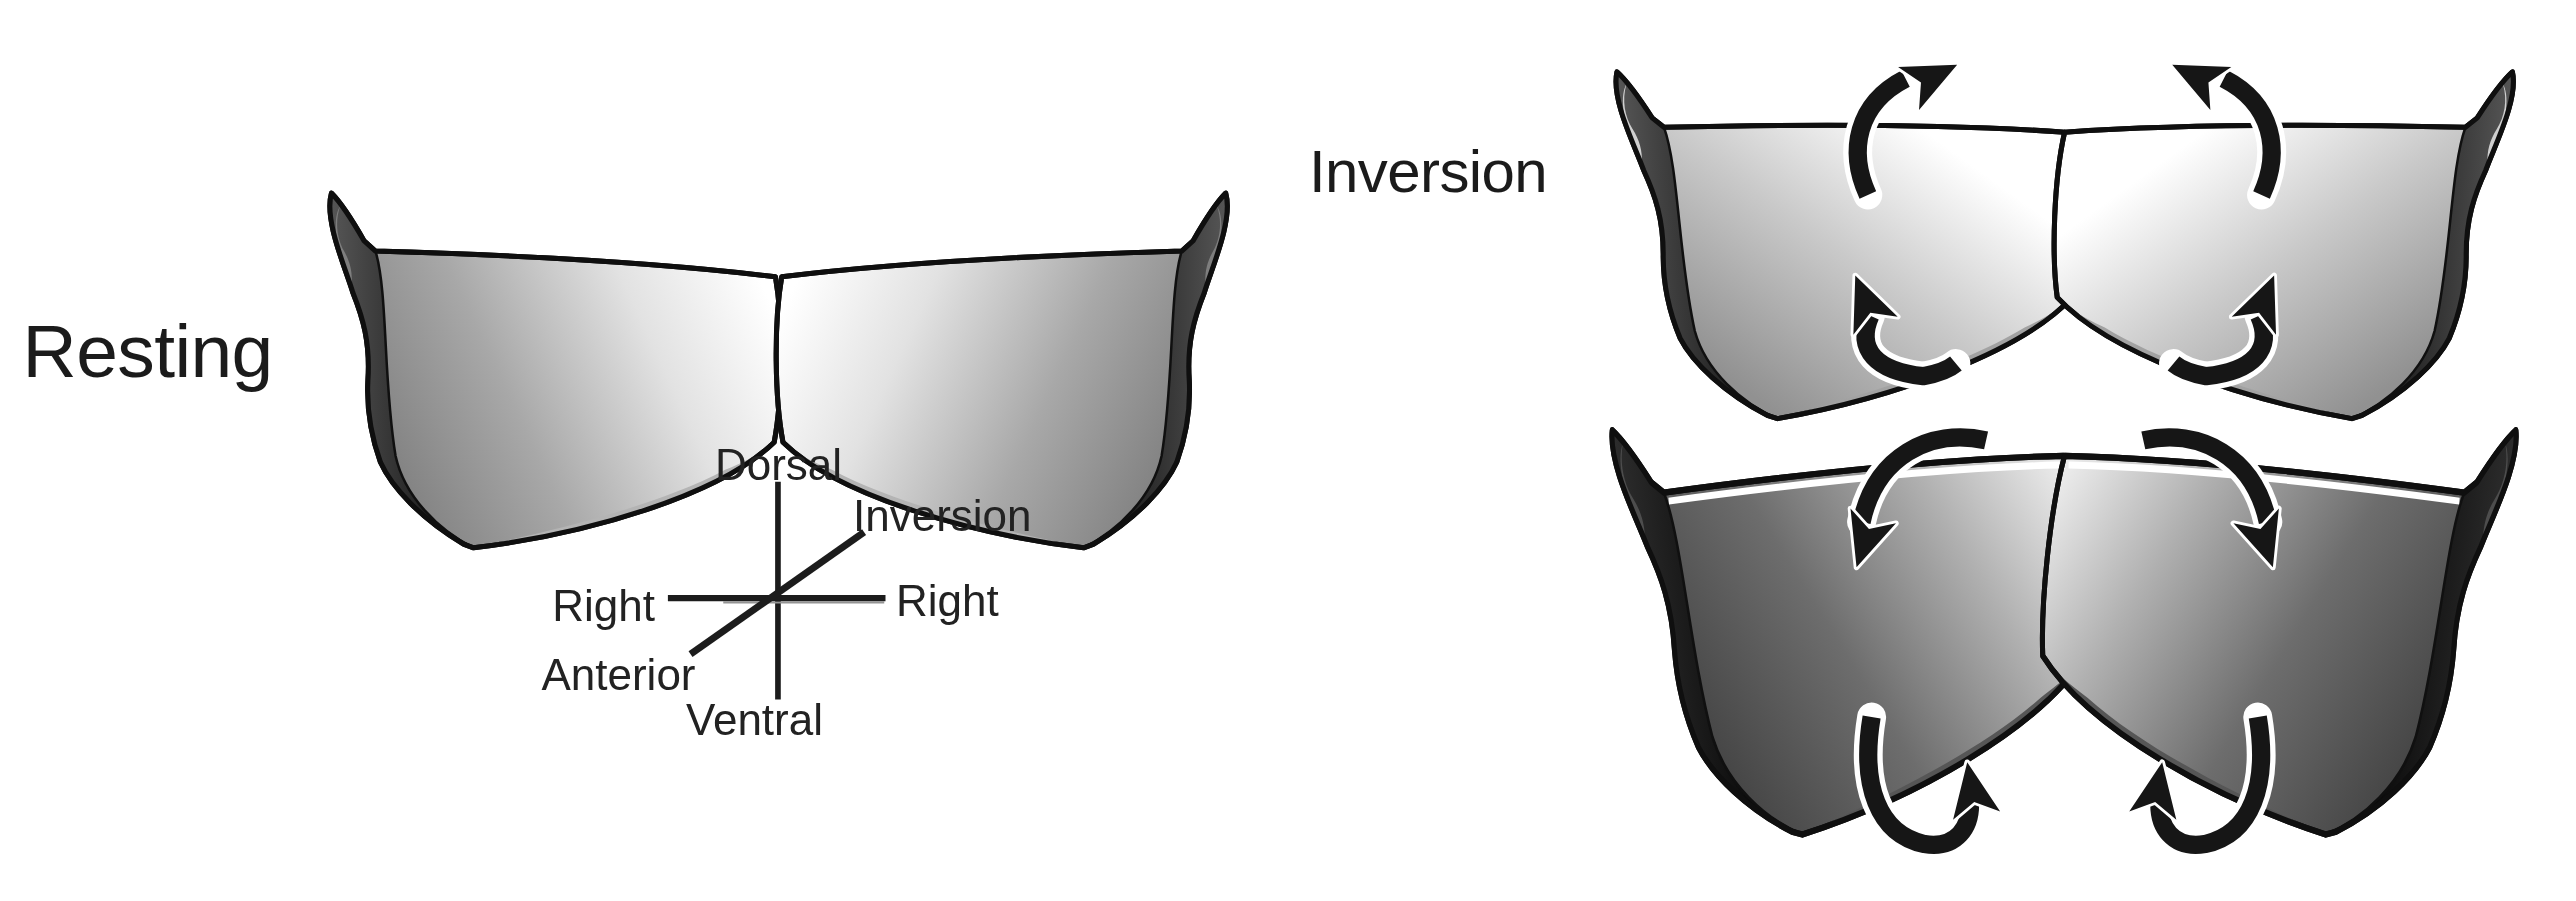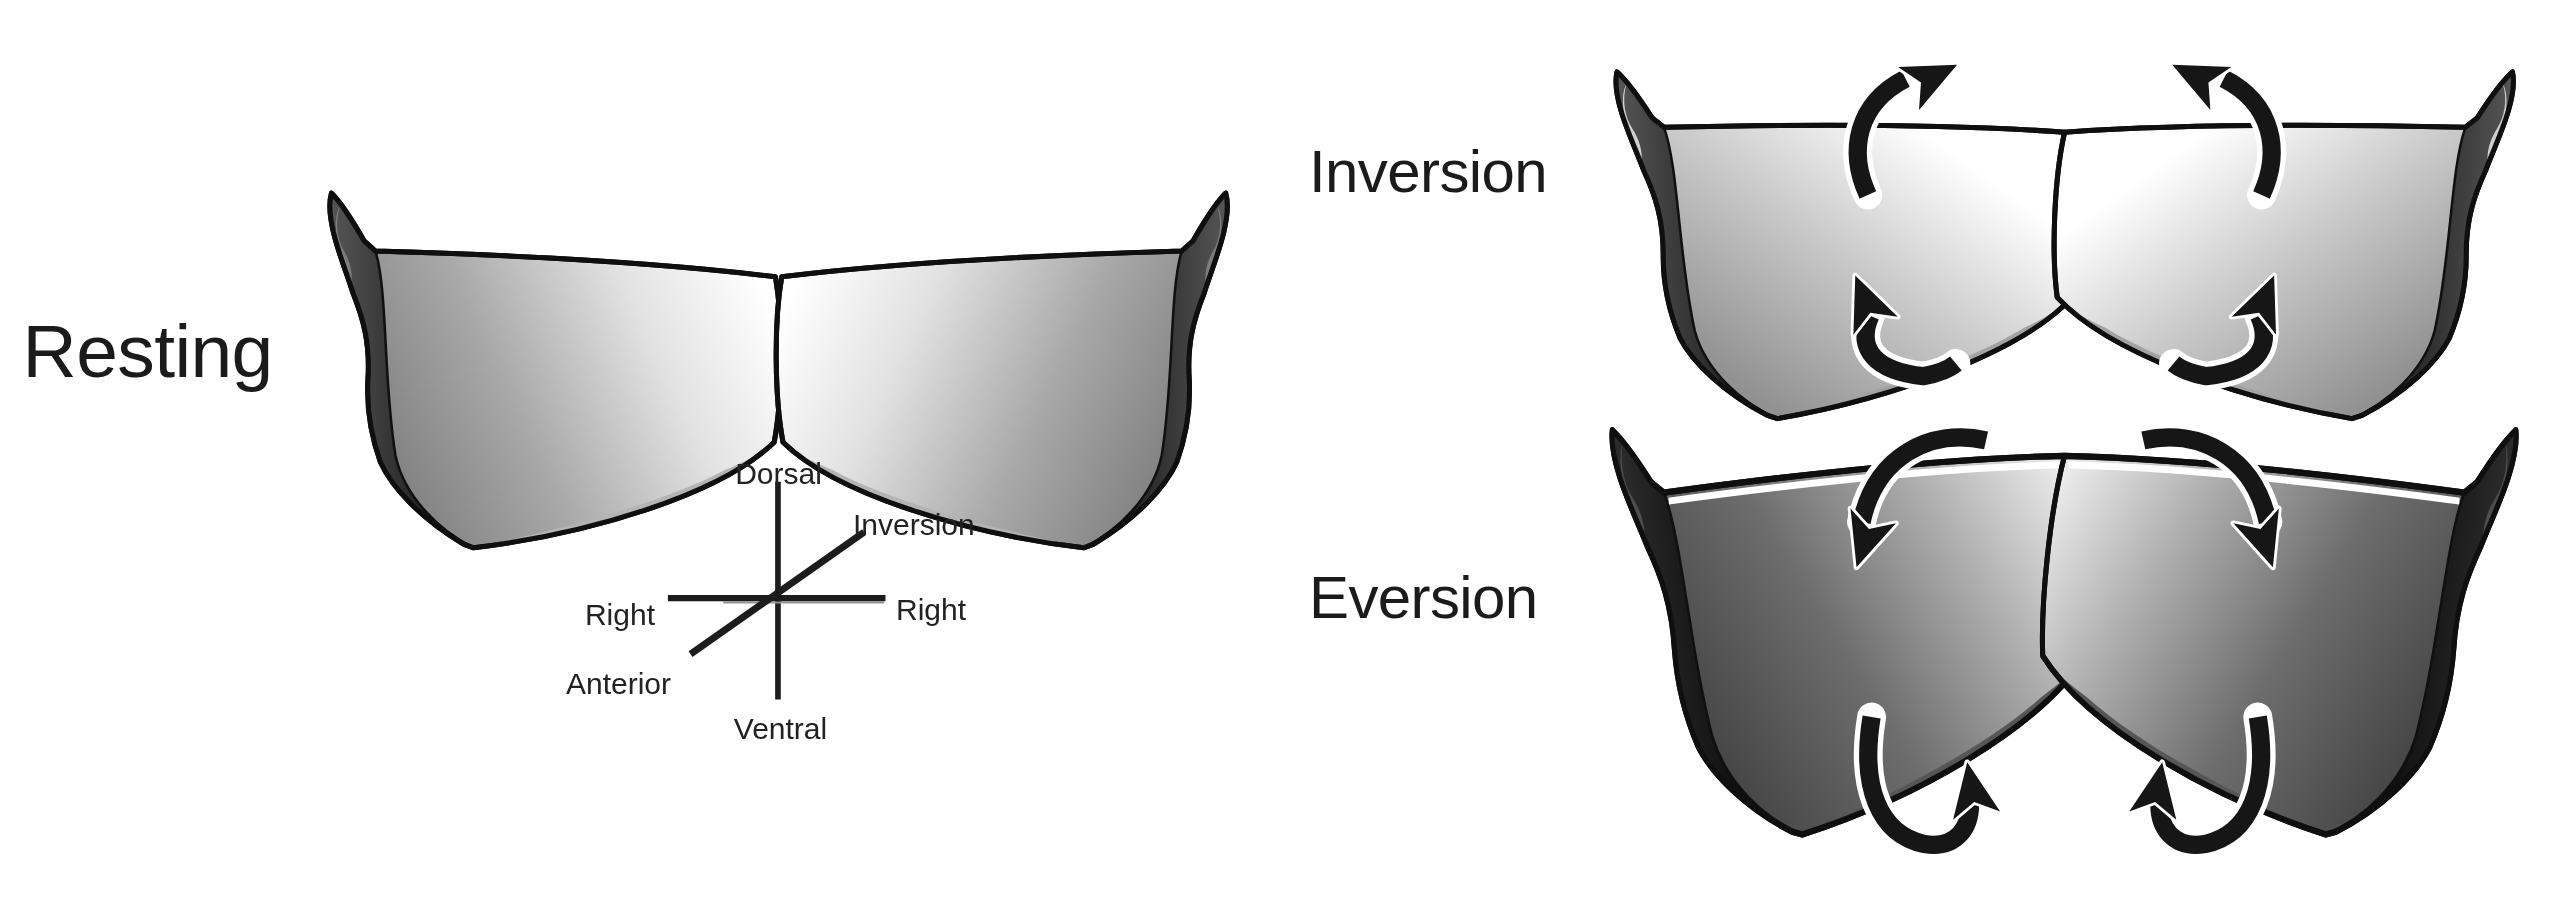--- a/index.html
+++ b/index.html
@@ -15,27 +15,27 @@
     position:absolute;
     color:#1b1b1b;
     white-space:nowrap;
     line-height:1;
     letter-spacing:-0.6px;
   }
   .panel-lbl{font-size:60px;}
   .lbl-resting{left:22.6px;top:314px;font-size:75px;}
   .lbl-inversion{left:1309px;top:142px;}
   .lbl-eversion{left:1309px;top:568px;}
-  .axis-lbl{font-size:30px;letter-spacing:0;color:#222222;margin-top:16px;}
+  .axis-lbl{font-size:44px;letter-spacing:0;color:#222222;}
   .lbl-dorsal{left:684px;top:443px;width:189px;text-align:center;}
   .lbl-posterior{left:853px;top:494px;}
   .lbl-right{left:498px;top:584px;width:157px;text-align:right;}
   .lbl-left{left:896px;top:579px;}
   .lbl-anterior{left:540px;top:653px;width:157px;text-align:center;}
-  .lbl-ventral{left:686px;top:698px;width:189px;text-align:center;}
+  .lbl-ventral{left:686px;top:698px;width:189px;text-align:left;}
 
   
   .v-shape{stroke:#0f0f0f;stroke-width:8;stroke-linejoin:round;}
   .casing{fill:none;stroke:#ffffff;stroke-width:46;stroke-linecap:round;}
   .shaft{fill:none;stroke:#161616;stroke-width:29;stroke-linecap:butt;}
   .head-path{fill:#161616;stroke:#ffffff;stroke-width:9;paint-order:stroke;stroke-linejoin:round;}
   .axis-line{stroke:#1c1c1c;}
 </style>
 </head>
 <body>
@@ -171,21 +171,20 @@
     </g>
     <g>
       <path class="casing" d="M 3590 1140 C 3608 1248 3580 1326 3506 1342 C 3456 1350 3430 1316 3434 1270"></path>
       <path class="shaft" d="M 3590 1140 C 3608 1248 3580 1326 3506 1342 C 3456 1350 3430 1316 3434 1270"></path>
       <use href="#ahead" transform="translate(3438,1212) rotate(-80)"></use>
     </g>
   </svg>
 
   <div class="lbl panel-lbl lbl-resting">Resting</div>
   <div class="lbl panel-lbl lbl-inversion">Inversion</div>
-  <div class="lbl panel-lbl lbl-eversion">Eversion</div>
 
   <div class="lbl axis-lbl lbl-dorsal">Dorsal</div>
   <div class="lbl axis-lbl lbl-posterior">Inversion</div>
   <div class="lbl axis-lbl lbl-right">Right</div>
   <div class="lbl axis-lbl lbl-left">Right</div>
   <div class="lbl axis-lbl lbl-anterior">Anterior</div>
   <div class="lbl axis-lbl lbl-ventral">Ventral</div>
 
 </div>
 

